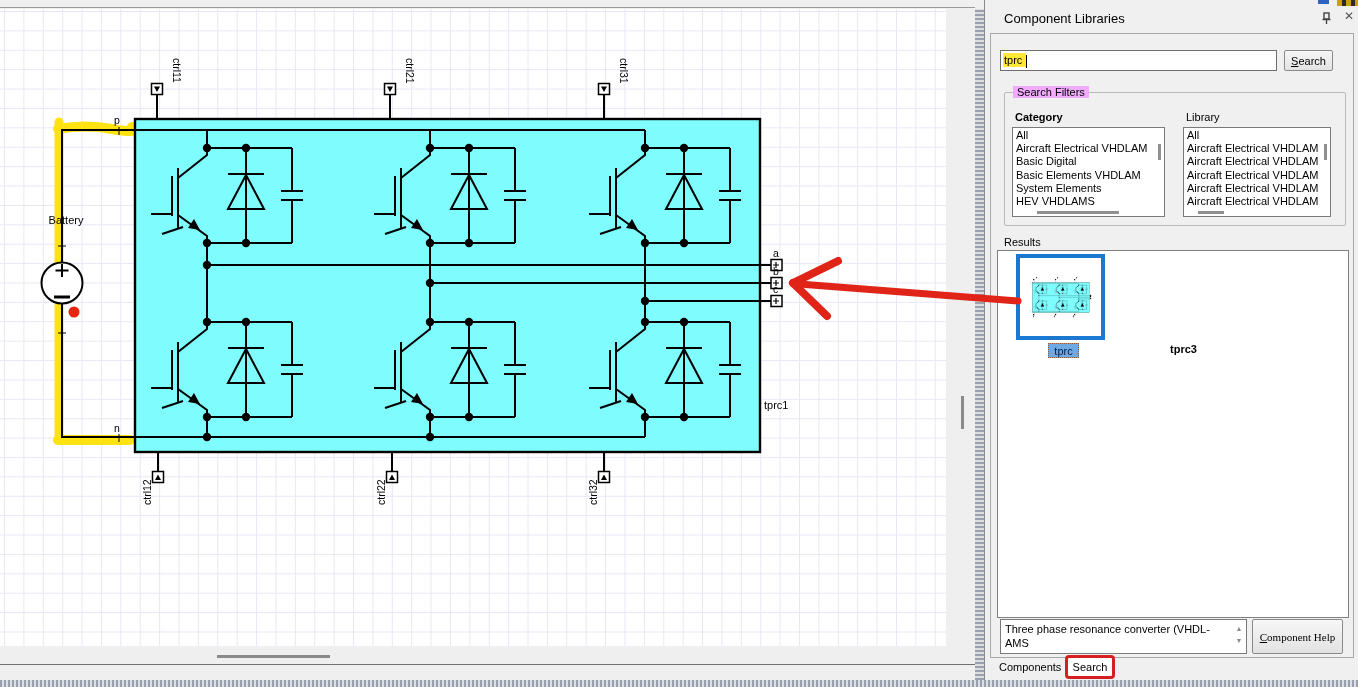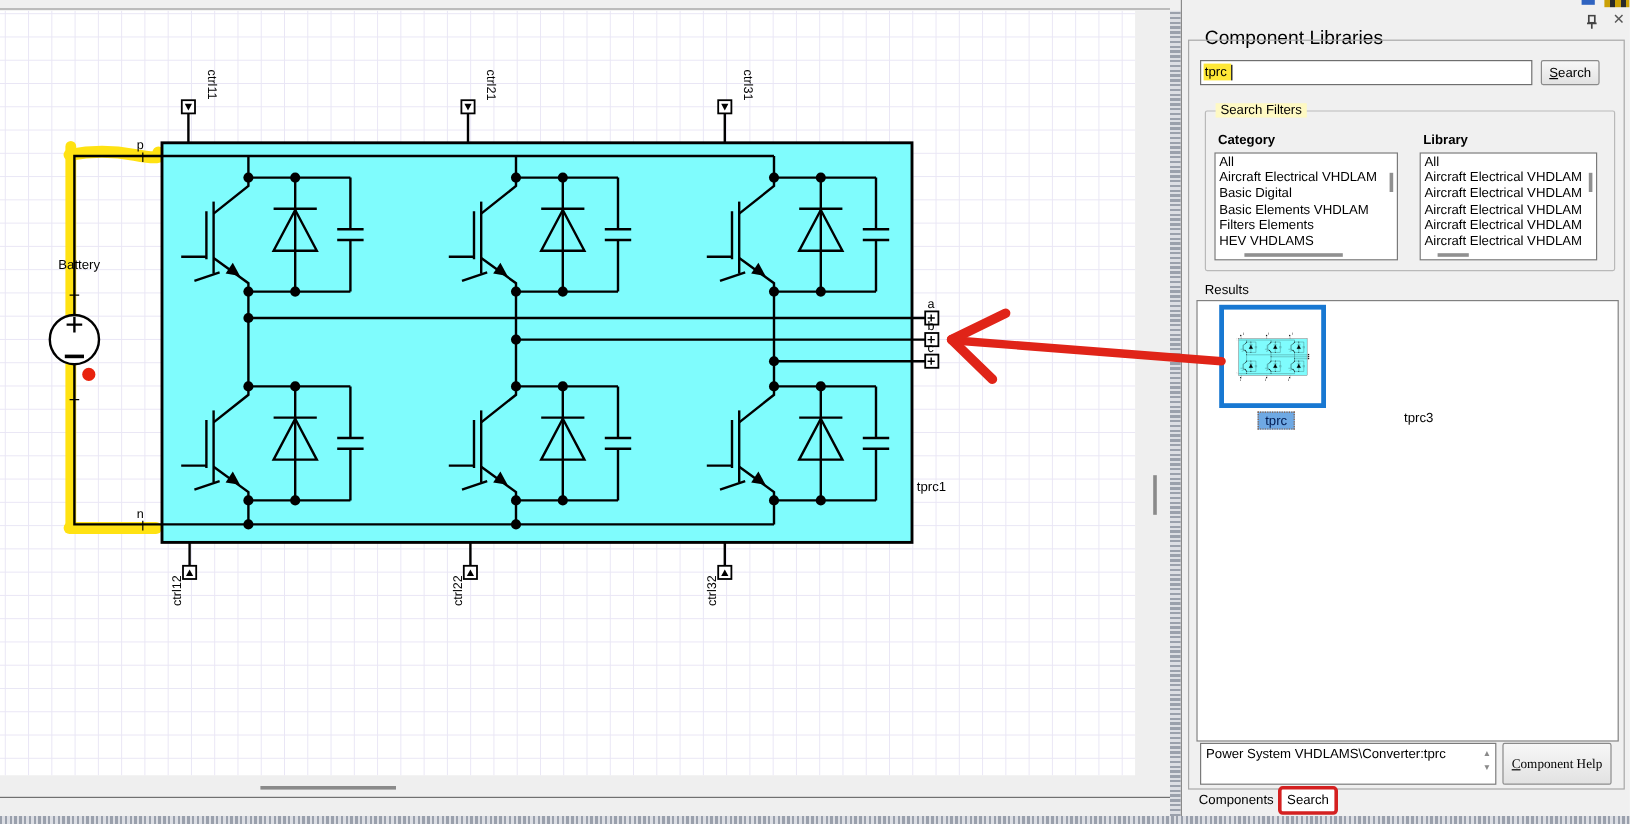--- a/index.html
+++ b/index.html
@@ -29,63 +29,63 @@
               background:repeating-linear-gradient(0deg,#9aa0ac 0 2px,#dcdee4 2px 4px); }
   #bottom-gripper { position:absolute; left:0; top:680px; width:1358px; height:7px;
               background:repeating-linear-gradient(90deg,#9aa0ac 0 2px,#dcdee4 2px 4px); }
 
   
   #panel { position:absolute; left:984px; top:0; width:374px; height:680px;
            background:#f0f0f0; border-left:1px solid #8a8a8a; font-size:11px; color:#000; }
   .sliver-blue   { position:absolute; left:333px; top:0; width:11px; height:4px; background:#2f63c0; }
   .sliver-yellow { position:absolute; left:352px; top:0; width:21px; height:6px;
                    background:repeating-linear-gradient(90deg,#caa005 0 5px,#2a2a2a 5px 9px); }
-  #panel-title { position:absolute; left:19px; top:24px; font-size:16px; }
+  #panel-title { position:absolute; left:19px; top:11px; font-size:13px; }
   #pin-icon { position:absolute; left:336px; top:12px; }
   #close-icon { position:absolute; left:359px; top:9px; font-size:12px; color:#555; }
   #panel-frame { position:absolute; left:5px; top:33px; width:364px; height:625px;
                  border:1px solid #a8a8a8; }
 
   #search-input { position:absolute; left:15px; top:50px; width:277px; height:21px;
                   background:#fff; border:1px solid #6e6e6e; padding:3px 2px; }
   #search-input .hl { background:#ffe837; padding:1px 4px 1px 1px; }
   .caret { display:inline-block; width:1px; height:13px; background:#000; vertical-align:middle; }
   .win-btn { position:absolute; background:linear-gradient(#f7f7f7,#e2e2e2);
              border:1px solid #8a8a8a; border-radius:2px; font-size:11px;
              display:flex; align-items:center; justify-content:center; cursor:default; }
   #search-btn { left:299px; top:50px; width:49px; height:21px; }
   #help-btn   { left:267px; top:619px; width:91px; height:35px;font-family:Liberation Serif, serif; }
   .btn-label { display:block; }
   .btn-label::first-letter { text-decoration:underline; }
 
   #filters-box { position:absolute; left:19px; top:92px; width:342px; height:134px;
                  border:1px solid #b9b9b9; border-radius:2px; }
-  #filters-legend { position:absolute; left:8px; top:-7px; background:#fef9c3; padding:0 4px; }
+  #filters-legend { position:absolute; left:8px; top:-7px; background:#f0abfc; padding:0 4px; }
   .list-label { position:absolute; top:18px; }
-  #cat-label { left:10px;font-weight:bold; } #lib-label { left:181px;font-weight:bold; }
+  #cat-label { left:10px;font-weight:bold; } #lib-label { left:181px; }
   .listbox { position:absolute; top:34px; height:90px; background:#fff;
              border:1px solid #7a7a7a; overflow:hidden; line-height:13.2px; padding:1px 3px; }
   #cat-list { left:7px;   width:153px; }
   #lib-list { left:178px; width:148px; }
   .vthumb { position:absolute; right:3px; top:16px; width:3px; height:16px; background:#909090; }
   .hthumb { position:absolute; bottom:2px; height:3px; background:#909090; }
   #cat-list .hthumb { left:24px; width:82px; }
   #lib-list .hthumb { left:14px; width:26px; }
   .listrow { white-space:nowrap; }
 
   #results-label { position:absolute; left:19px; top:236px; }
   #results-box { position:absolute; left:12px; top:250px; width:352px; height:368px;
                  background:#fff; border:1px solid #808080; }
   #thumb-box { position:absolute; left:18px; top:3px; width:89px; height:86px;
                border:4px solid #1878d2; background:#fff;
                display:flex; align-items:center; justify-content:center; }
   #result-name-selected { position:absolute; left:50px; top:92px; width:31px; height:15px;
                background:#6fa9e4; border:1px dotted #8a5a3a; color:#001a50;
                display:flex; align-items:center; justify-content:center; }
-  #result-name-2 { position:absolute; left:172px; top:92px; }
+  #result-name-2 { position:absolute; left:172px; top:92px;font-weight:bold; }
 
   #desc-box { position:absolute; left:15px; top:619px; width:247px; height:35px;
               background:#fff; border:1px solid #7a7a7a; padding:2px 14px 2px 4px;
               line-height:14px; overflow:hidden; }
   .desc-arrows { position:absolute; right:2px; top:3px; width:10px; font-size:7px;
                  color:#8a8a8a; text-align:center; line-height:12px; }
 
   #tabbar { position:absolute; left:5px; top:658px; width:364px; height:22px;text-align:right; }
   #tab-components { position:absolute; left:9px; top:3px; }
   #tab-search { position:absolute; left:75px; top:-3px; width:50px; height:24px;
@@ -255,21 +255,21 @@
     <div id="filters-box">
       <div id="filters-legend">Search Filters</div>
       <div class="list-label" id="cat-label">Category</div>
       <div class="list-label" id="lib-label">Library</div>
 
       <div class="listbox" id="cat-list">
         <div class="listrow">All</div>
         <div class="listrow">Aircraft Electrical VHDLAM</div>
         <div class="listrow">Basic Digital</div>
         <div class="listrow">Basic Elements VHDLAM</div>
-        <div class="listrow">Filters Elements</div>
+        <div class="listrow">System Elements</div>
         <div class="listrow">HEV VHDLAMS</div>
         <div class="vthumb"></div>
         <div class="hthumb"></div>
       </div>
 
       <div class="listbox" id="lib-list">
         <div class="listrow">All</div>
         <div class="listrow">Aircraft Electrical VHDLAM</div>
         <div class="listrow">Aircraft Electrical VHDLAM</div>
         <div class="listrow">Aircraft Electrical VHDLAM</div>
@@ -285,20 +285,21 @@
       <div id="thumb-box">
         <svg width="64" height="41" viewBox="100 60 700 450">
           <use href="#inverter"></use>
         </svg>
       </div>
       <div id="result-name-selected">tprc</div>
       <div id="result-name-2">tprc3</div>
     </div>
 
     <div id="desc-box">
+      <div>Three phase resonance converter (VHDL-AMS</div>
       <div>Power System VHDLAMS\Converter:tprc</div>
       <div class="desc-arrows">▲<br>▼</div>
     </div>
     <button id="help-btn" class="win-btn">
       <span class="btn-label">Component Help</span>
     </button>
 
     <div id="tabbar">
       <div id="tab-components">Components</div>
       <div id="tab-search">

